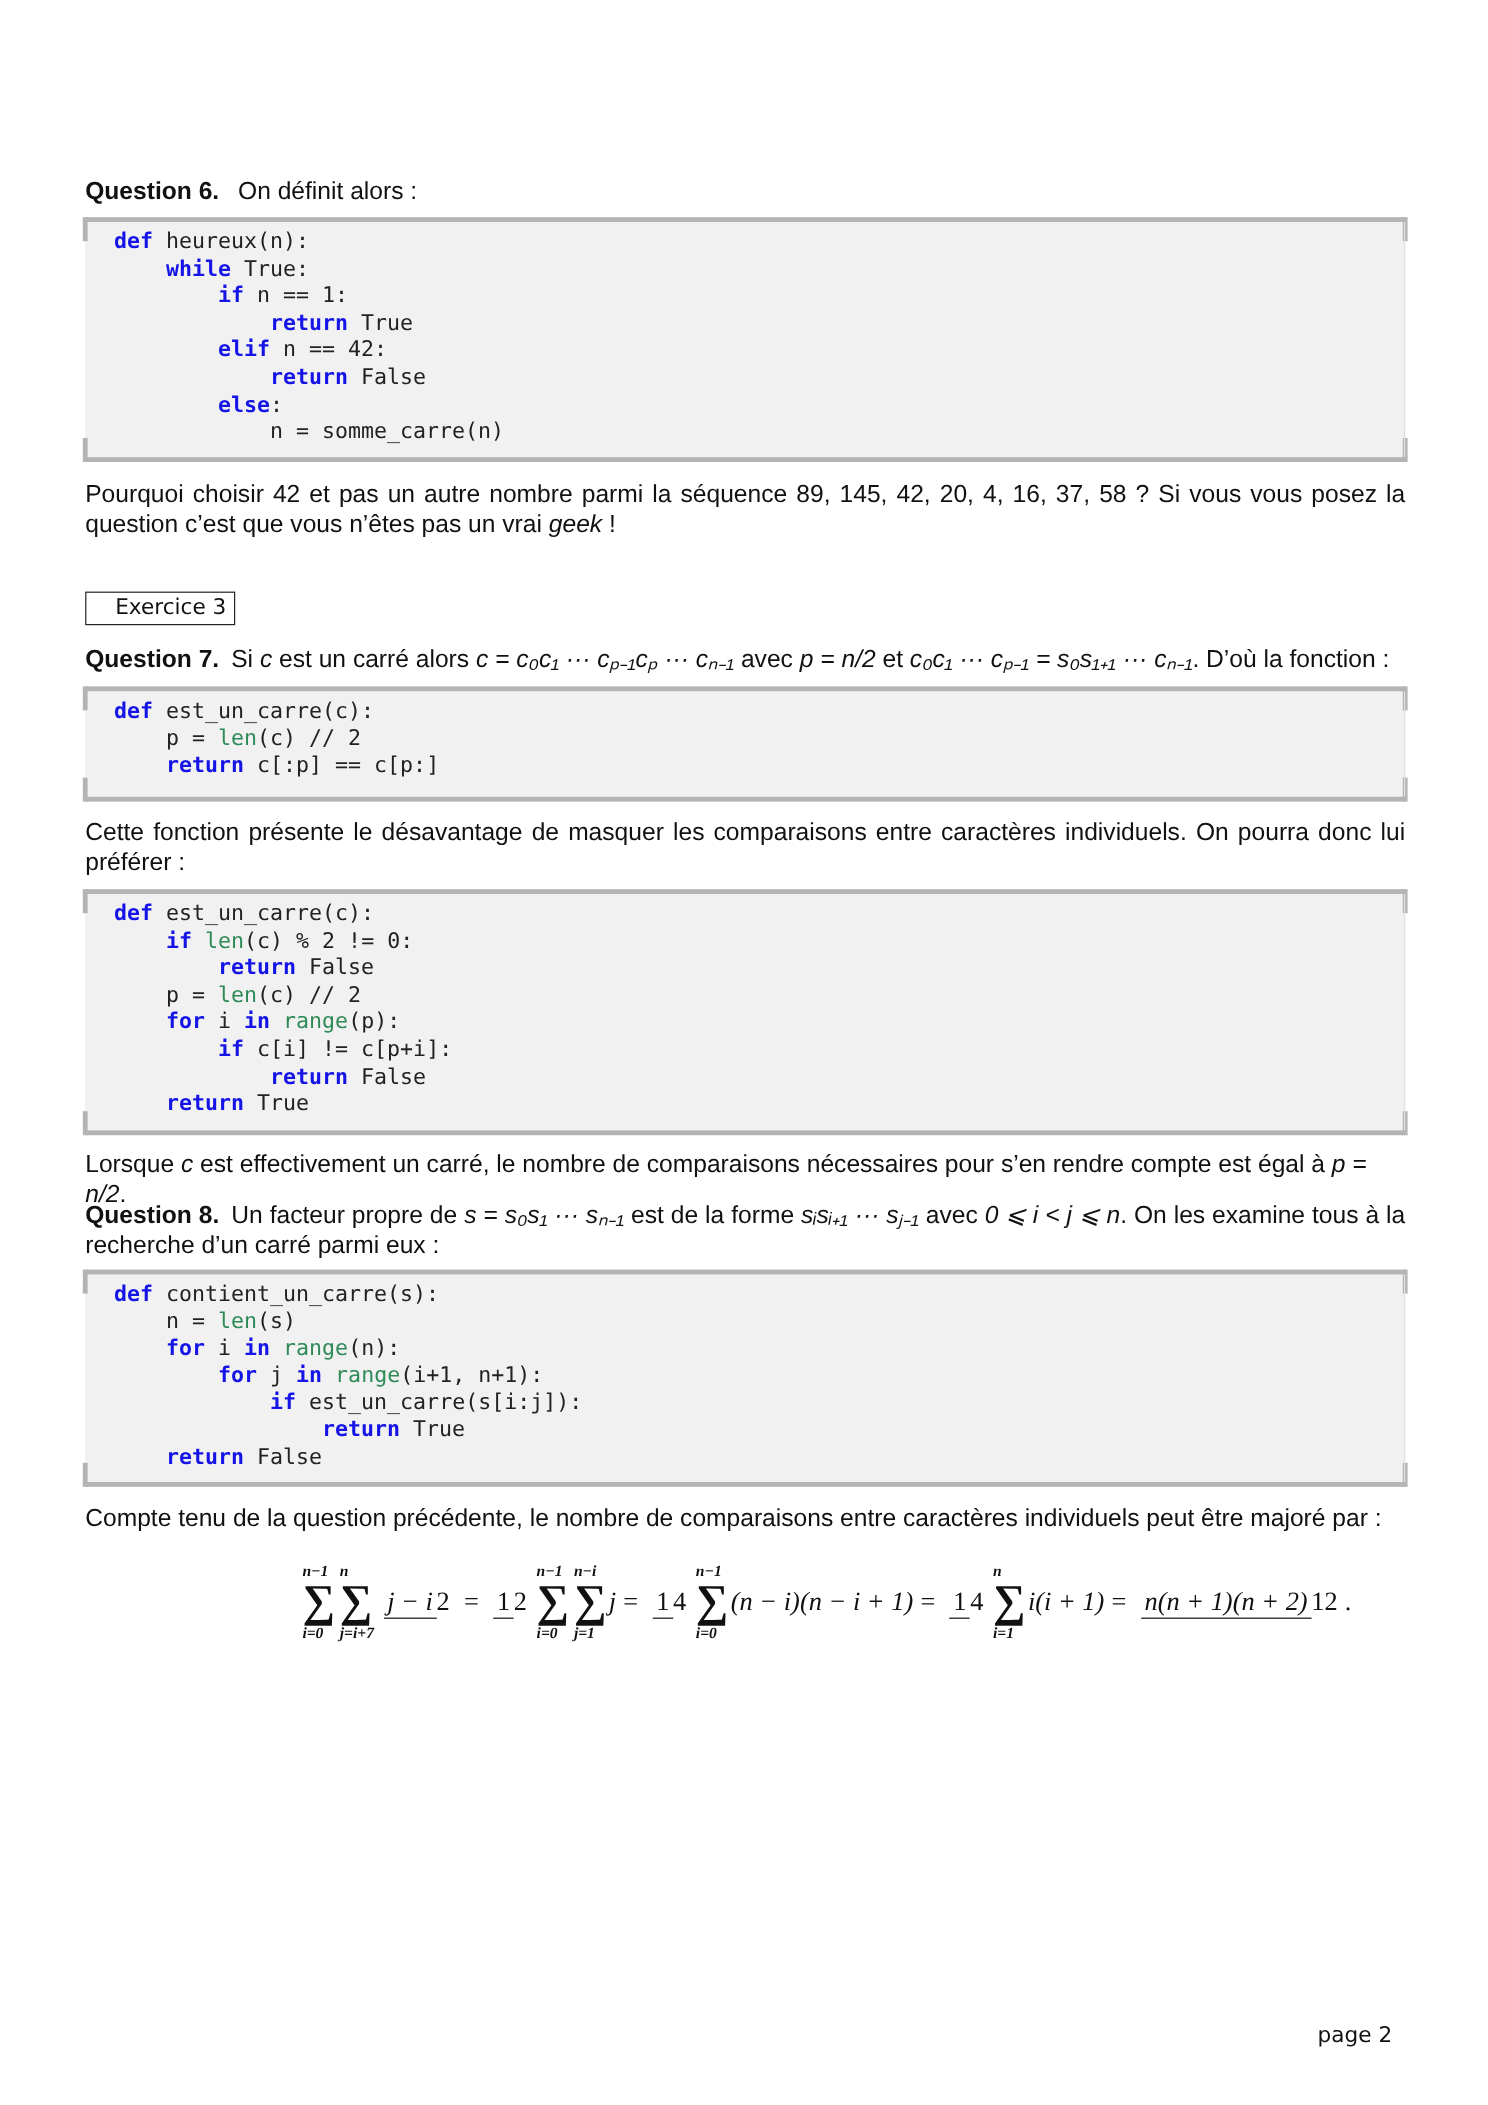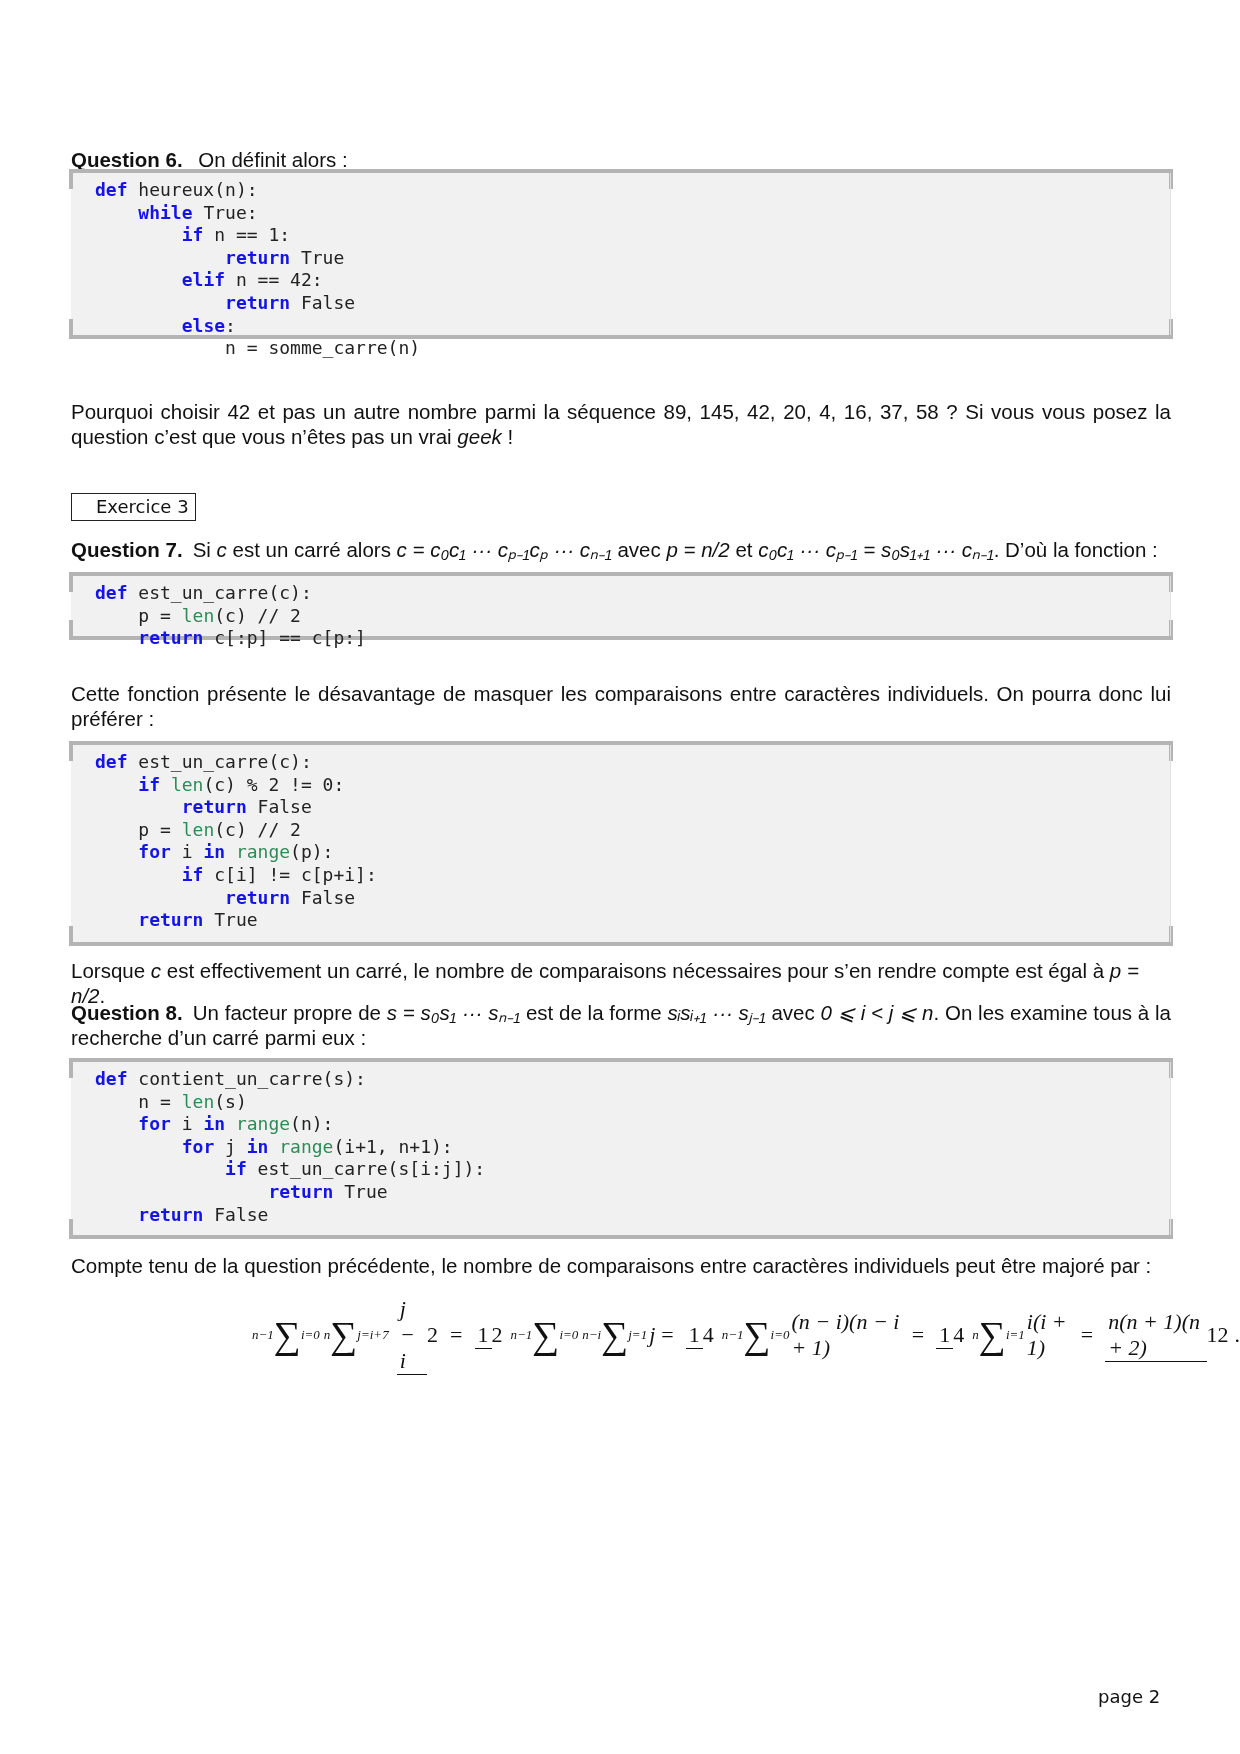--- a/index.html
+++ b/index.html
@@ -20,39 +20,39 @@
   .codebox .redge { position: absolute; right: 0; top: 0; bottom: 0; width: 1px; background: #e0e0e0; }
   pre.code { margin: 0; padding: 6px 0 8px 24px; font-family: "DejaVu Sans Mono", "Liberation Mono", monospace;
              font-size: 18px; line-height: 22.6px; color: #222; white-space: pre; }
   .kw { color: #1414e6; font-weight: bold; }
   .bi { color: #2e8b57; }
   .exbox { position: absolute; left: 71px; top: 493px; border: 1.5px solid #222; padding: 1px 6px 2px 24px;
            font-family: "DejaVu Sans", "Liberation Sans", sans-serif; font-size: 18px; line-height: 23px; }
   i.m { font-style: italic; }
   .formula { position: absolute; left: 250px; top: 1290px; height: 90px; display: flex; align-items: center;
              font-family: "Liberation Serif", "DejaVu Serif", serif; font-size: 22px; font-style: italic; }
-  .sum { display: inline-flex; align-items: center; margin: 0 2px; }
+  .sum { display: inline-flex; flex-direction: column; margin: 0 2px; font-weight: bold; }
   .sum .lim { font-size: 13px; line-height: 14px; }
   .sum .sig { font-size: 38px; font-style: normal; line-height: 38px; }
   .frac { display: inline-flex; flex-direction: row; align-items: center; margin: 0 6px; font-style: normal; }
   .frac .num { border-bottom: 1.2px solid #111; padding: 0 3px; line-height: 26px; }
   .frac .den { line-height: 26px; }
   .op { margin: 0 6px; font-style: normal; }
   .up { font-style: normal; }
   .pagenum { position: absolute; left: 1098px; top: 1686px; font-family: "DejaVu Sans", "Liberation Sans", sans-serif; font-size: 18px; }
 </style>
 </head>
 <body>
 
 <div class="abs serif" style="top:147px;">
   <span class="qlabel">Question 6.</span>
   <span>On définit alors :</span>
 </div>
 
-<div class="codebox" style="top:169px; height:170px;">
+<div class="codebox" style="top:181px; height:204px;">
   <span class="rt"></span>
     <span class="rb"></span>
     <span class="redge"></span>
   <pre class="code"><span class="kw">def</span><span> heureux(n):</span>
 <span>    </span><span class="kw">while</span><span> True:</span>
 <span>        </span><span class="kw">if</span><span> n == 1:</span>
 <span>            </span><span class="kw">return</span><span> True</span>
 <span>        </span><span class="kw">elif</span><span> n == 42:</span>
 <span>            </span><span class="kw">return</span><span> False</span>
 <span>        </span><span class="kw">else</span><span>:</span>
@@ -62,21 +62,21 @@
 <p class="abs serif para" style="top:399px;">
   <span>Pourquoi choisir 42 et pas un autre nombre parmi la séquence 89, 145, 42, 20, 4, 16, 37, 58 ? Si vous vous posez la question c’est que vous n’êtes pas un vrai </span><i>geek</i><span> !</span>
 </p>
 
 <div class="exbox">Exercice 3</div>
 
 <div class="abs serif" style="top:537px; white-space:nowrap;">
   <span class="qlabel">Question 7.</span><span>Si </span><i class="m">c</i><span> est un carré alors </span><i class="m">c = c₀c₁ ··· cₚ₋₁cₚ ··· cₙ₋₁</i><span> avec </span><i class="m">p = n/2</i><span> et </span><i class="m">c₀c₁ ··· cₚ₋₁ = s₀s₁₊₁ ··· cₙ₋₁</i><span>. D’où la fonction :</span>
 </div>
 
-<div class="codebox" style="top:572px; height:68px;">
+<div class="codebox" style="top:572px; height:96px;">
   <span class="rt"></span>
     <span class="rb"></span>
     <span class="redge"></span>
   <pre class="code"><span class="kw">def</span><span> est_un_carre(c):</span>
 <span>    p = </span><span class="bi">len</span><span>(c) // 2</span>
 <span>    </span><span class="kw">return</span><span> c[:p] == c[p:]</span></pre>
 </div>
 
 <p class="abs serif para" style="top:681px;">Cette fonction présente le désavantage de masquer les comparaisons entre caractères individuels. On pourra donc lui préférer :</p>
 

